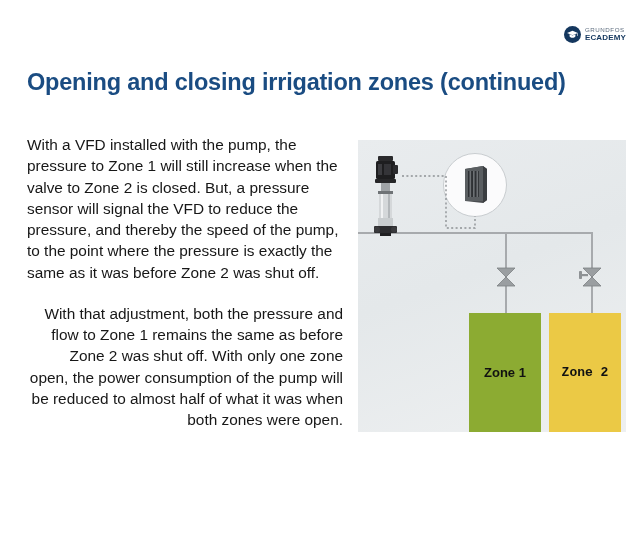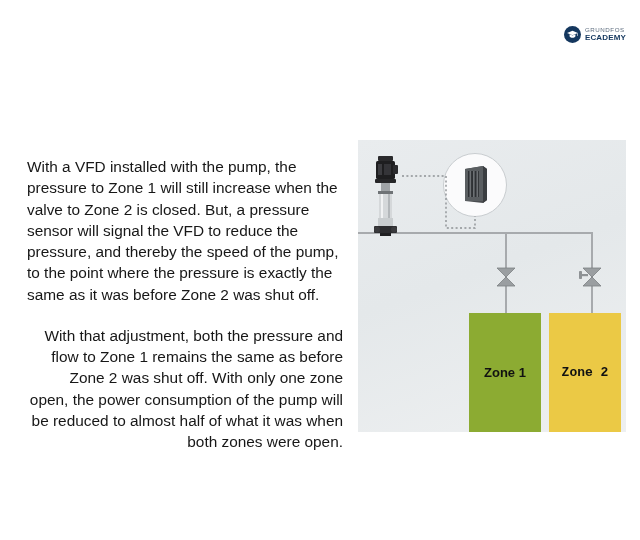--- a/index.html
+++ b/index.html
@@ -74,21 +74,20 @@
 
   
   .body-col {
     position: absolute;
     left: 27px;
     top: 134px;
     width: 316px;
     color: #171717;
     font-size: 15.4px;
     line-height: 1.38;
-    margin-top: 22px;
   }
   .body-col p {
     margin: 0;
   }
   .body-col p + p {
     margin-top: 20px;
     text-align: right;
   }
 
   
@@ -190,20 +189,21 @@
         <path d="M6.6 11.4 L6.6 15.2 C6.6 16.8 9.1 18 12 18 C14.9 18 17.4 16.8 17.4 15.2 L17.4 11.4 L12 13.8 Z" fill="#ffffff"></path>
         <path d="M21.2 9.6 L21.2 14.6" stroke="#ffffff" stroke-width="1.1" fill="none"></path>
       </svg>
     </span>
     <span class="logo-words">
       <span class="logo-top">GRUNDFOS</span>
       <span class="logo-bottom">ECADEMY</span>
     </span>
   </div>
 
+  <h1 class="title">Opening and closing irrigation zones (continued)</h1>
 
   <div class="body-col">
     <p>With a VFD installed with the pump, the pressure to Zone 1 will still increase when the valve to Zone 2 is closed. But, a pressure sensor will signal the VFD to reduce the pressure, and thereby the speed of the pump, to the point where the pressure is exactly the same as it was before Zone 2 was shut off.</p>
     <p>With that adjustment, both the pressure and flow to Zone 1 remains the same as before Zone 2 was shut off. With only one zone open, the power consumption of the pump will be reduced to almost half of what it was when both zones were open.</p>
   </div>
 
   <div class="diagram">
 
     <div class="pipe-main"></div>
     <div class="pipe-drop d1"></div>

